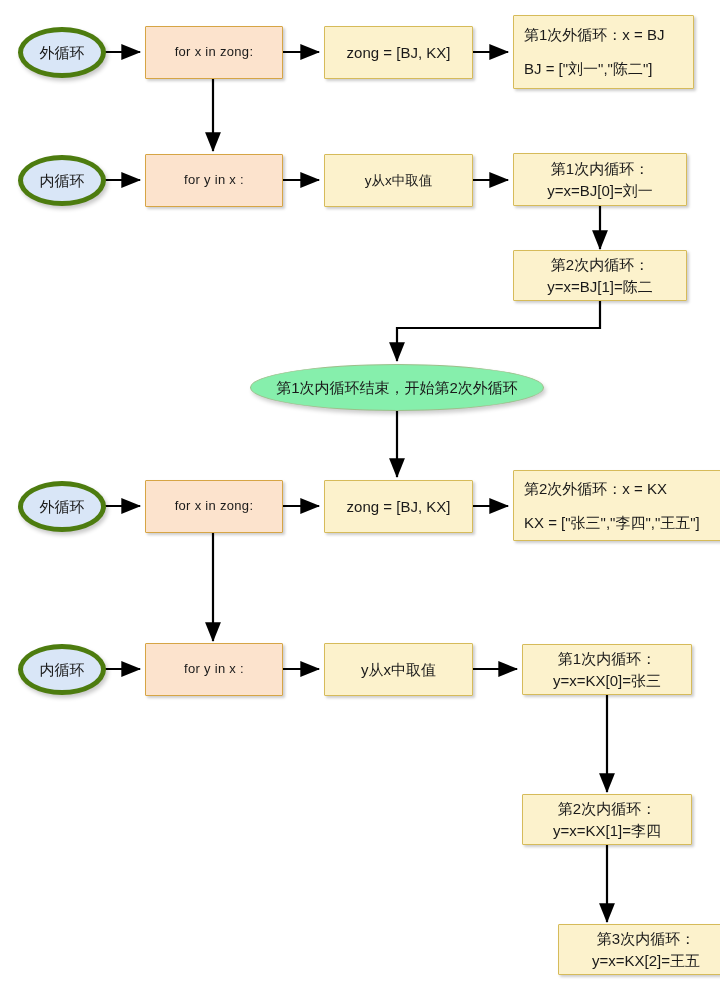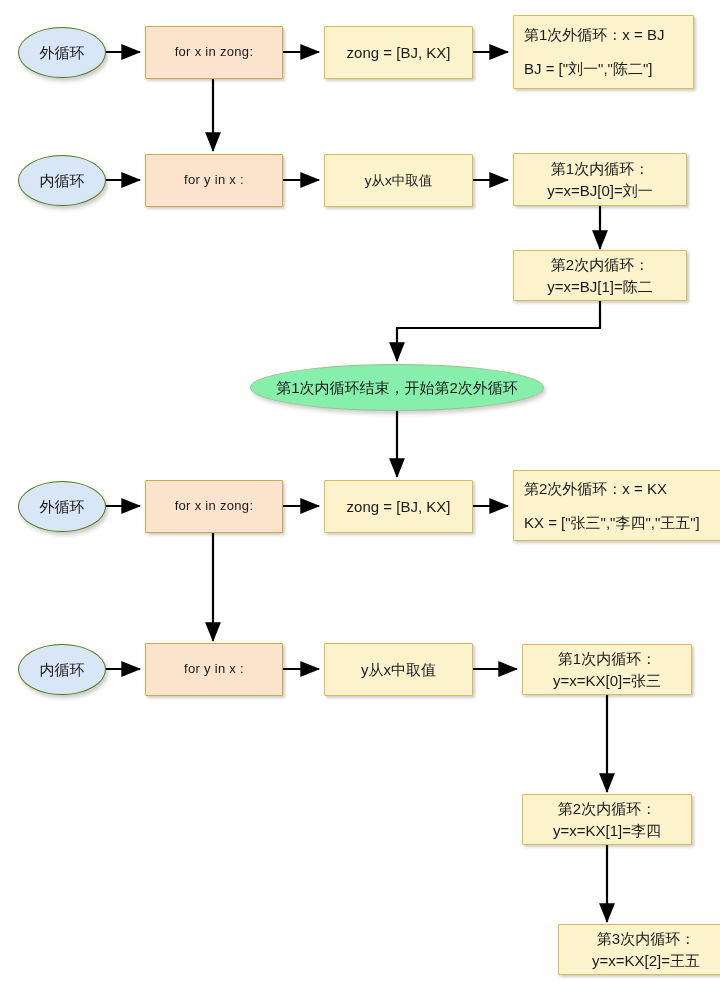--- a/index.html
+++ b/index.html
@@ -52,21 +52,21 @@
     font-family: "Liberation Sans", "DejaVu Sans", sans-serif;
     letter-spacing: 0;
     font-size: 13.5px;
   }
   .node.yellow {
     background: #fcf2cc;
     border: 1px solid #d6bb5a;
   }
   .node.ellipse-blue {
     background: #d9e6f7;
-    border: 1px solid #4d7c0f;
+    border: 5px solid #4d7c0f;
     border-radius: 50%;
     box-shadow: 2px 3px 4px rgba(0,0,0,0.22);
   }
   .node.ellipse-green {
     background: #86efac;
     border: 1px solid #9cbf8a;
     border-radius: 50%;
     box-shadow: 2px 3px 4px rgba(0,0,0,0.20);
   }
   .node.leftalign {

